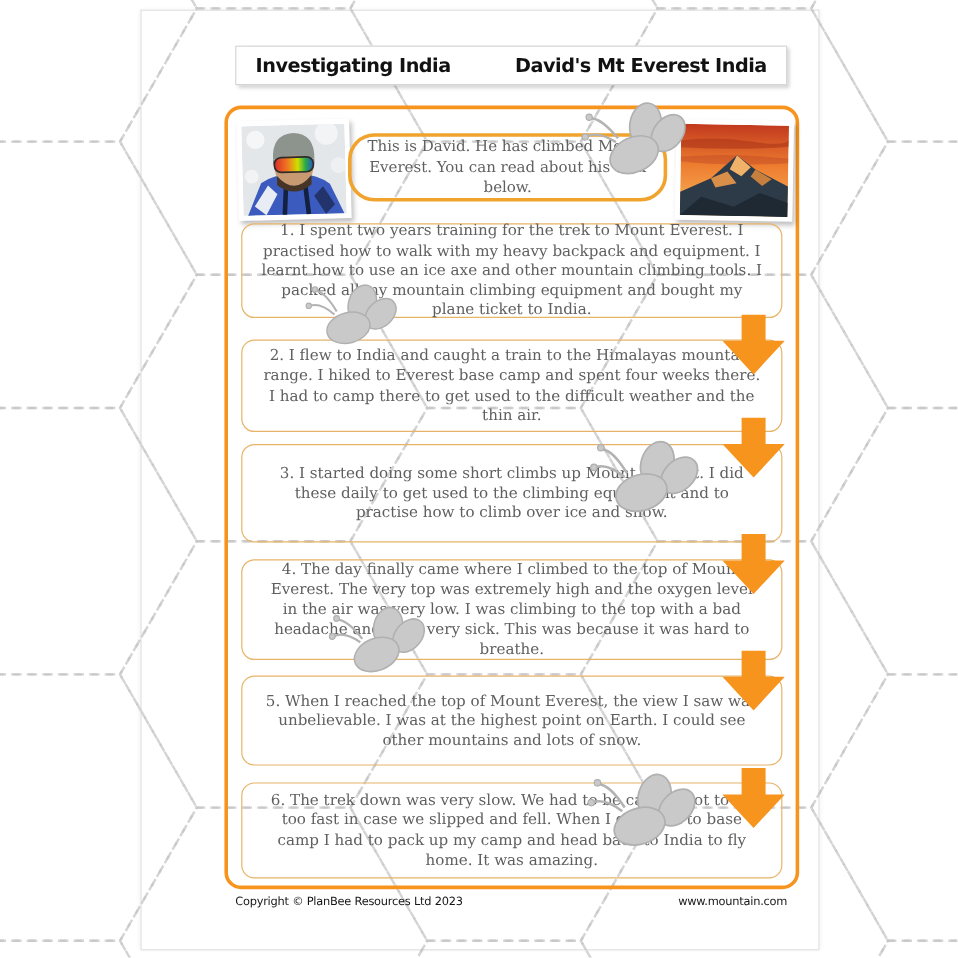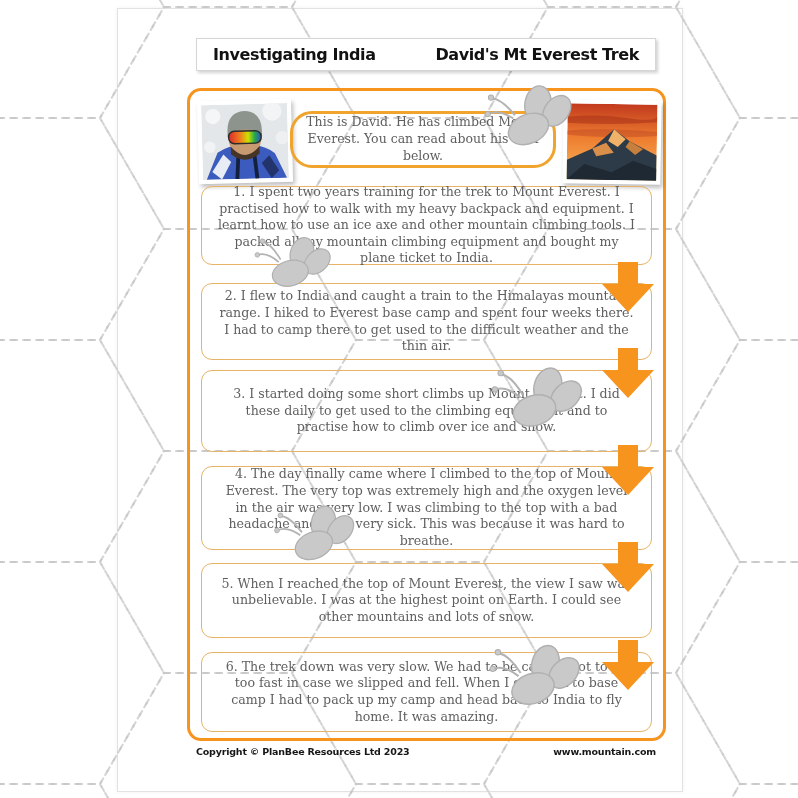--- a/index.html
+++ b/index.html
@@ -79,21 +79,21 @@
   .bee-1{left:448px;top:84px;width:104px;height:62px;transform:rotate(-6deg);}
   .bee-2{left:220px;top:234px;width:88px;height:54px;transform:rotate(3deg);}
   .bee-3{left:452px;top:364px;width:112px;height:64px;transform:rotate(2deg);}
   .bee-4{left:238px;top:504px;width:96px;height:57px;transform:rotate(-4deg);}
   .bee-5{left:450px;top:642px;width:112px;height:64px;}
 
   
   .footer{
     position:absolute;left:169px;top:746px;width:460px;
     display:flex;justify-content:space-between;
-    font-family:"DejaVu Sans", sans-serif;font-weight:700;
+    font-family:"DejaVu Sans", sans-serif;font-weight:400;
     font-size:9.5px;letter-spacing:-.2px;color:#161616;
   }
 </style>
 </head>
 <body>
 
 <svg width="0" height="0" style="position:absolute" aria-hidden="true">
   <defs>
     <g id="bee-shape">
       <path d="M38,30 C30,18 24,12 17,11" fill="none" stroke="#b3b3b3" stroke-width="2"></path>
@@ -152,21 +152,21 @@
     <polygon points="740,118 868,118 932,229 868,340 740,340 676,229" fill="none" stroke="#c6c6c6" stroke-width="2" stroke-dasharray="7 6" opacity="0.75"></polygon>
     <polygon points="740,340 868,340 932,451 868,562 740,562 676,451" fill="none" stroke="#c6c6c6" stroke-width="2" stroke-dasharray="7 6" opacity="0.75"></polygon>
     <polygon points="740,562 868,562 932,673 868,784 740,784 676,673" fill="none" stroke="#c6c6c6" stroke-width="2" stroke-dasharray="7 6" opacity="0.75"></polygon>
     <polygon points="740,784 868,784 932,895 868,1006 740,1006 676,895" fill="none" stroke="#c6c6c6" stroke-width="2" stroke-dasharray="7 6" opacity="0.75"></polygon>
   </svg>
 
 <div class="content">
 
   <div class="header-box">
     <span>Investigating India</span>
-    <span>David's Mt Everest Trek</span>
+    <span>David's Mt Everest India</span>
   </div>
 
   <div class="main-frame"></div>
 
   <div class="photo photo-david" title="Photo of David wearing a beanie and ski goggles in the snow">
     <svg viewBox="0 0 90 78" width="86" height="75">
       <rect width="90" height="78" fill="#e4e7e9"></rect>
       <circle cx="12" cy="12" r="8" fill="#f5f6f7"></circle>
         <circle cx="74" cy="8" r="10" fill="#f2f4f5"></circle>
       <circle cx="84" cy="36" r="7" fill="#eef0f1"></circle>

